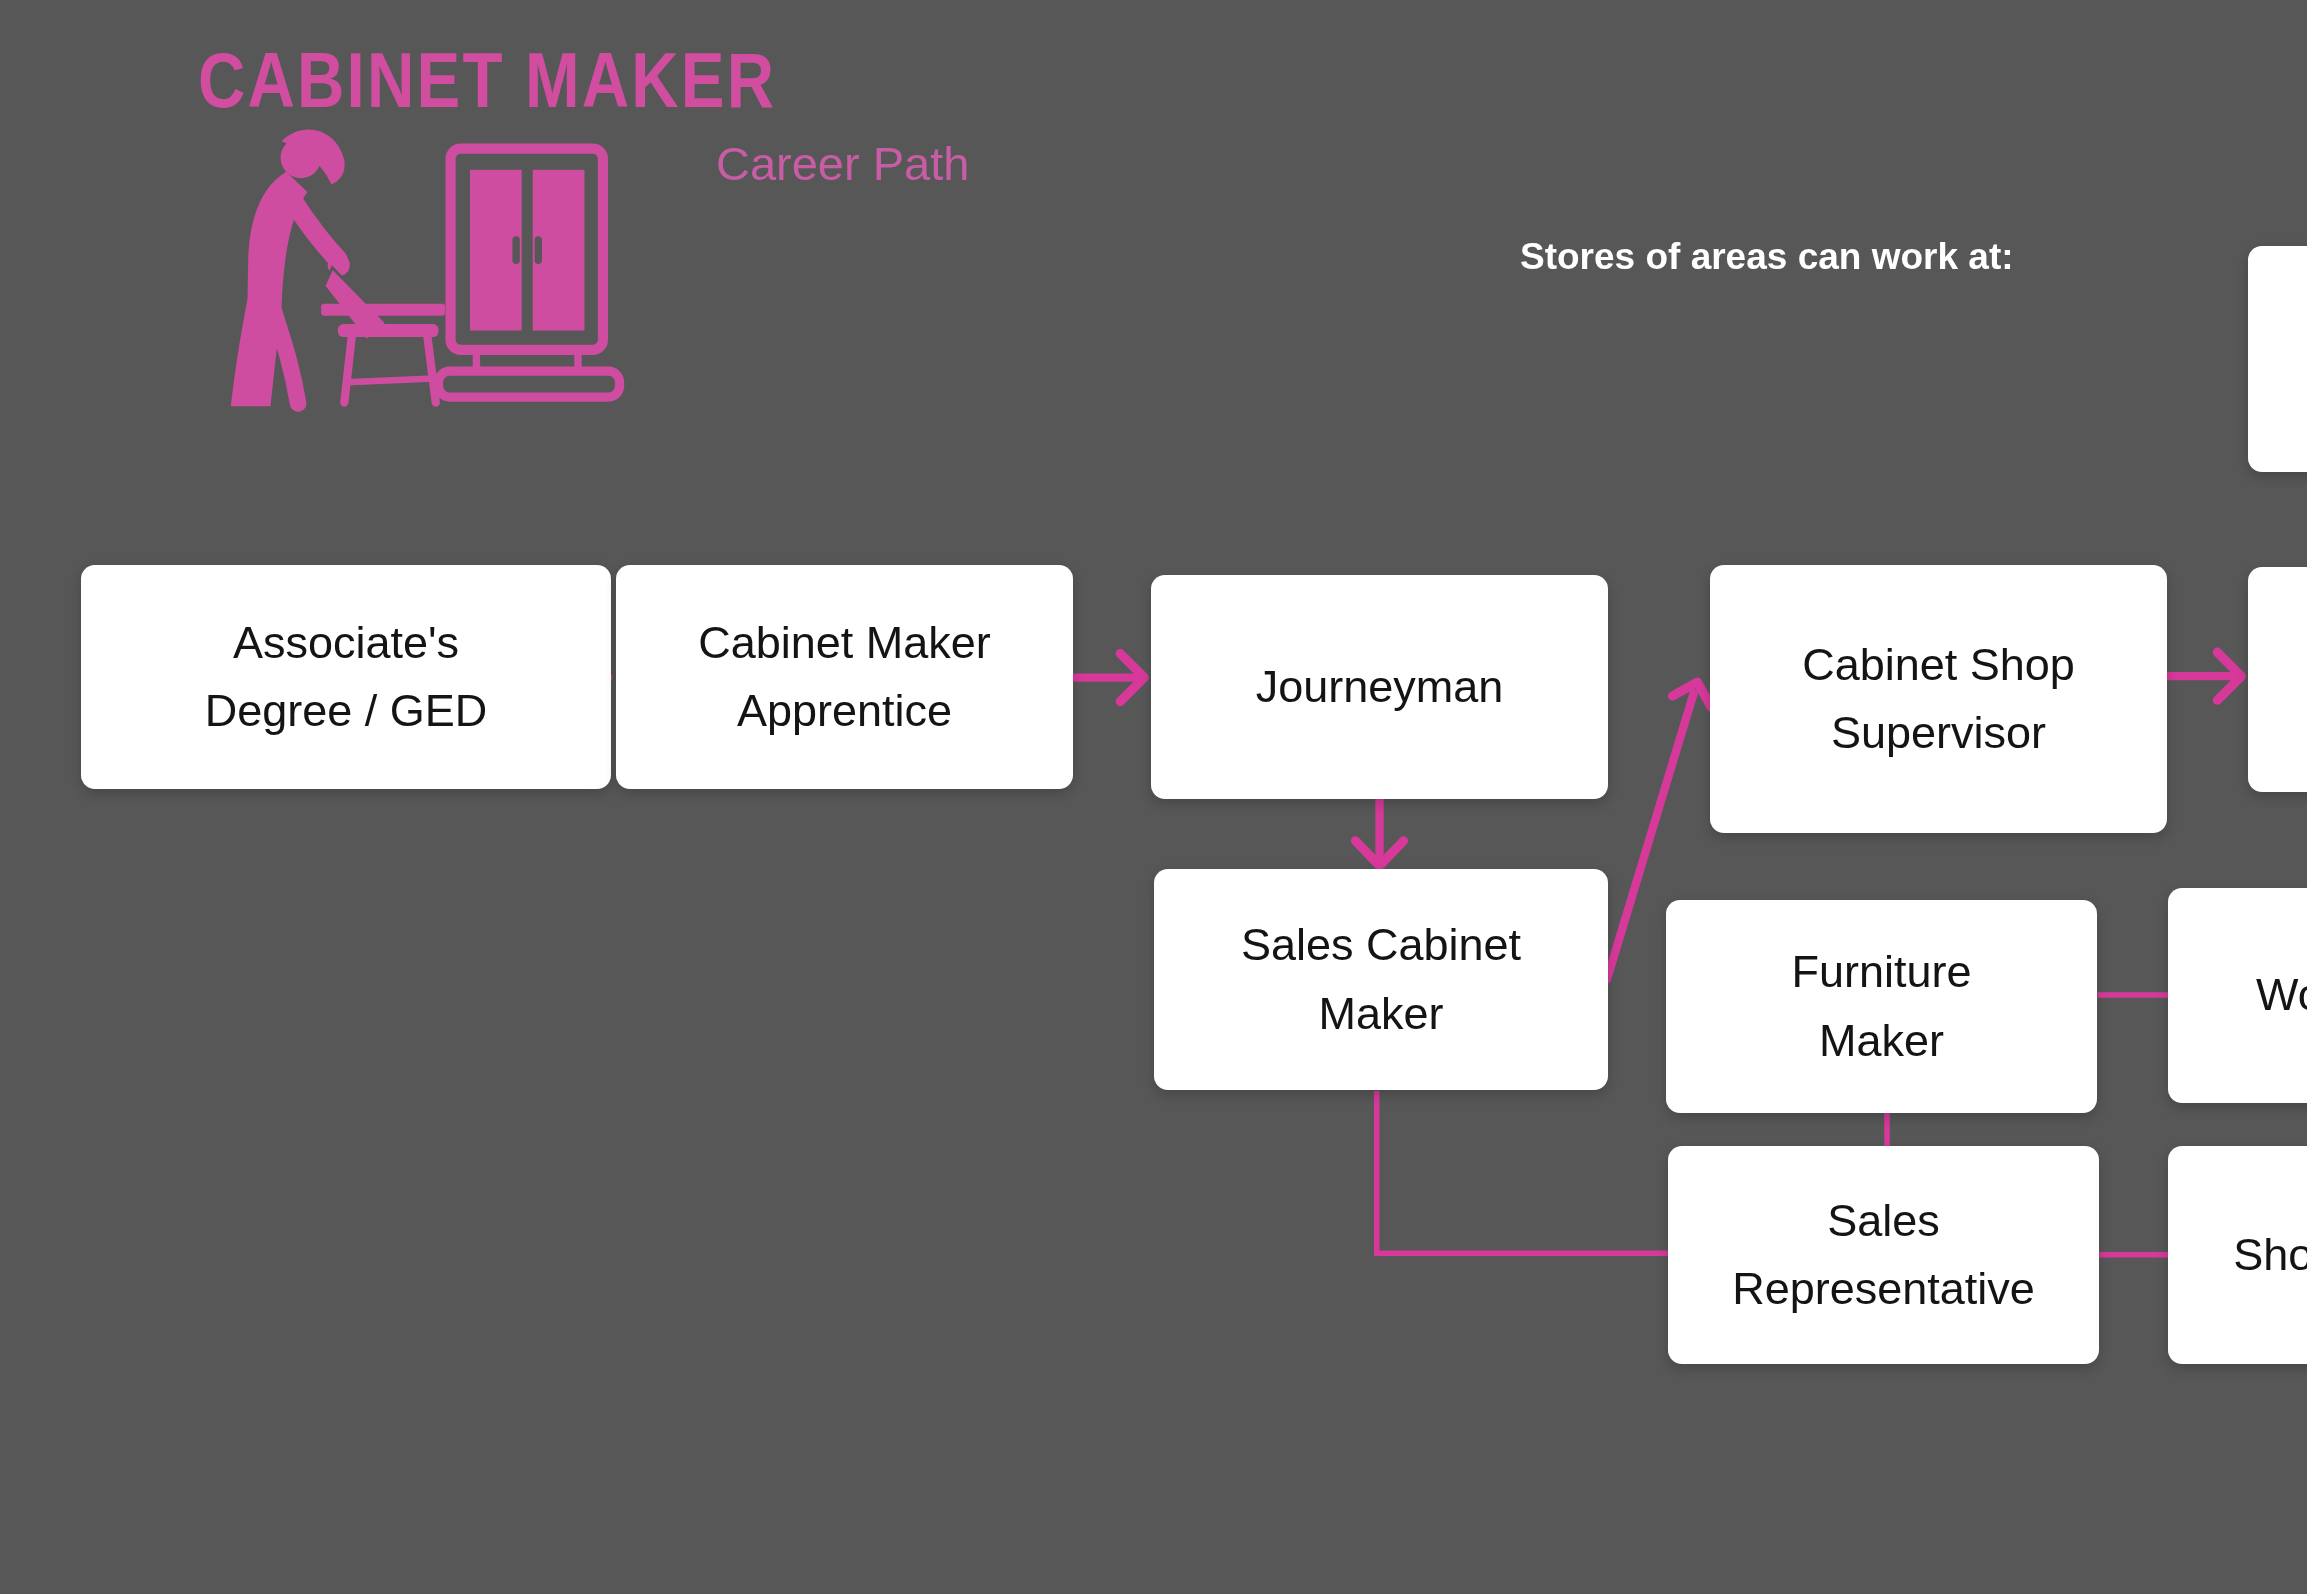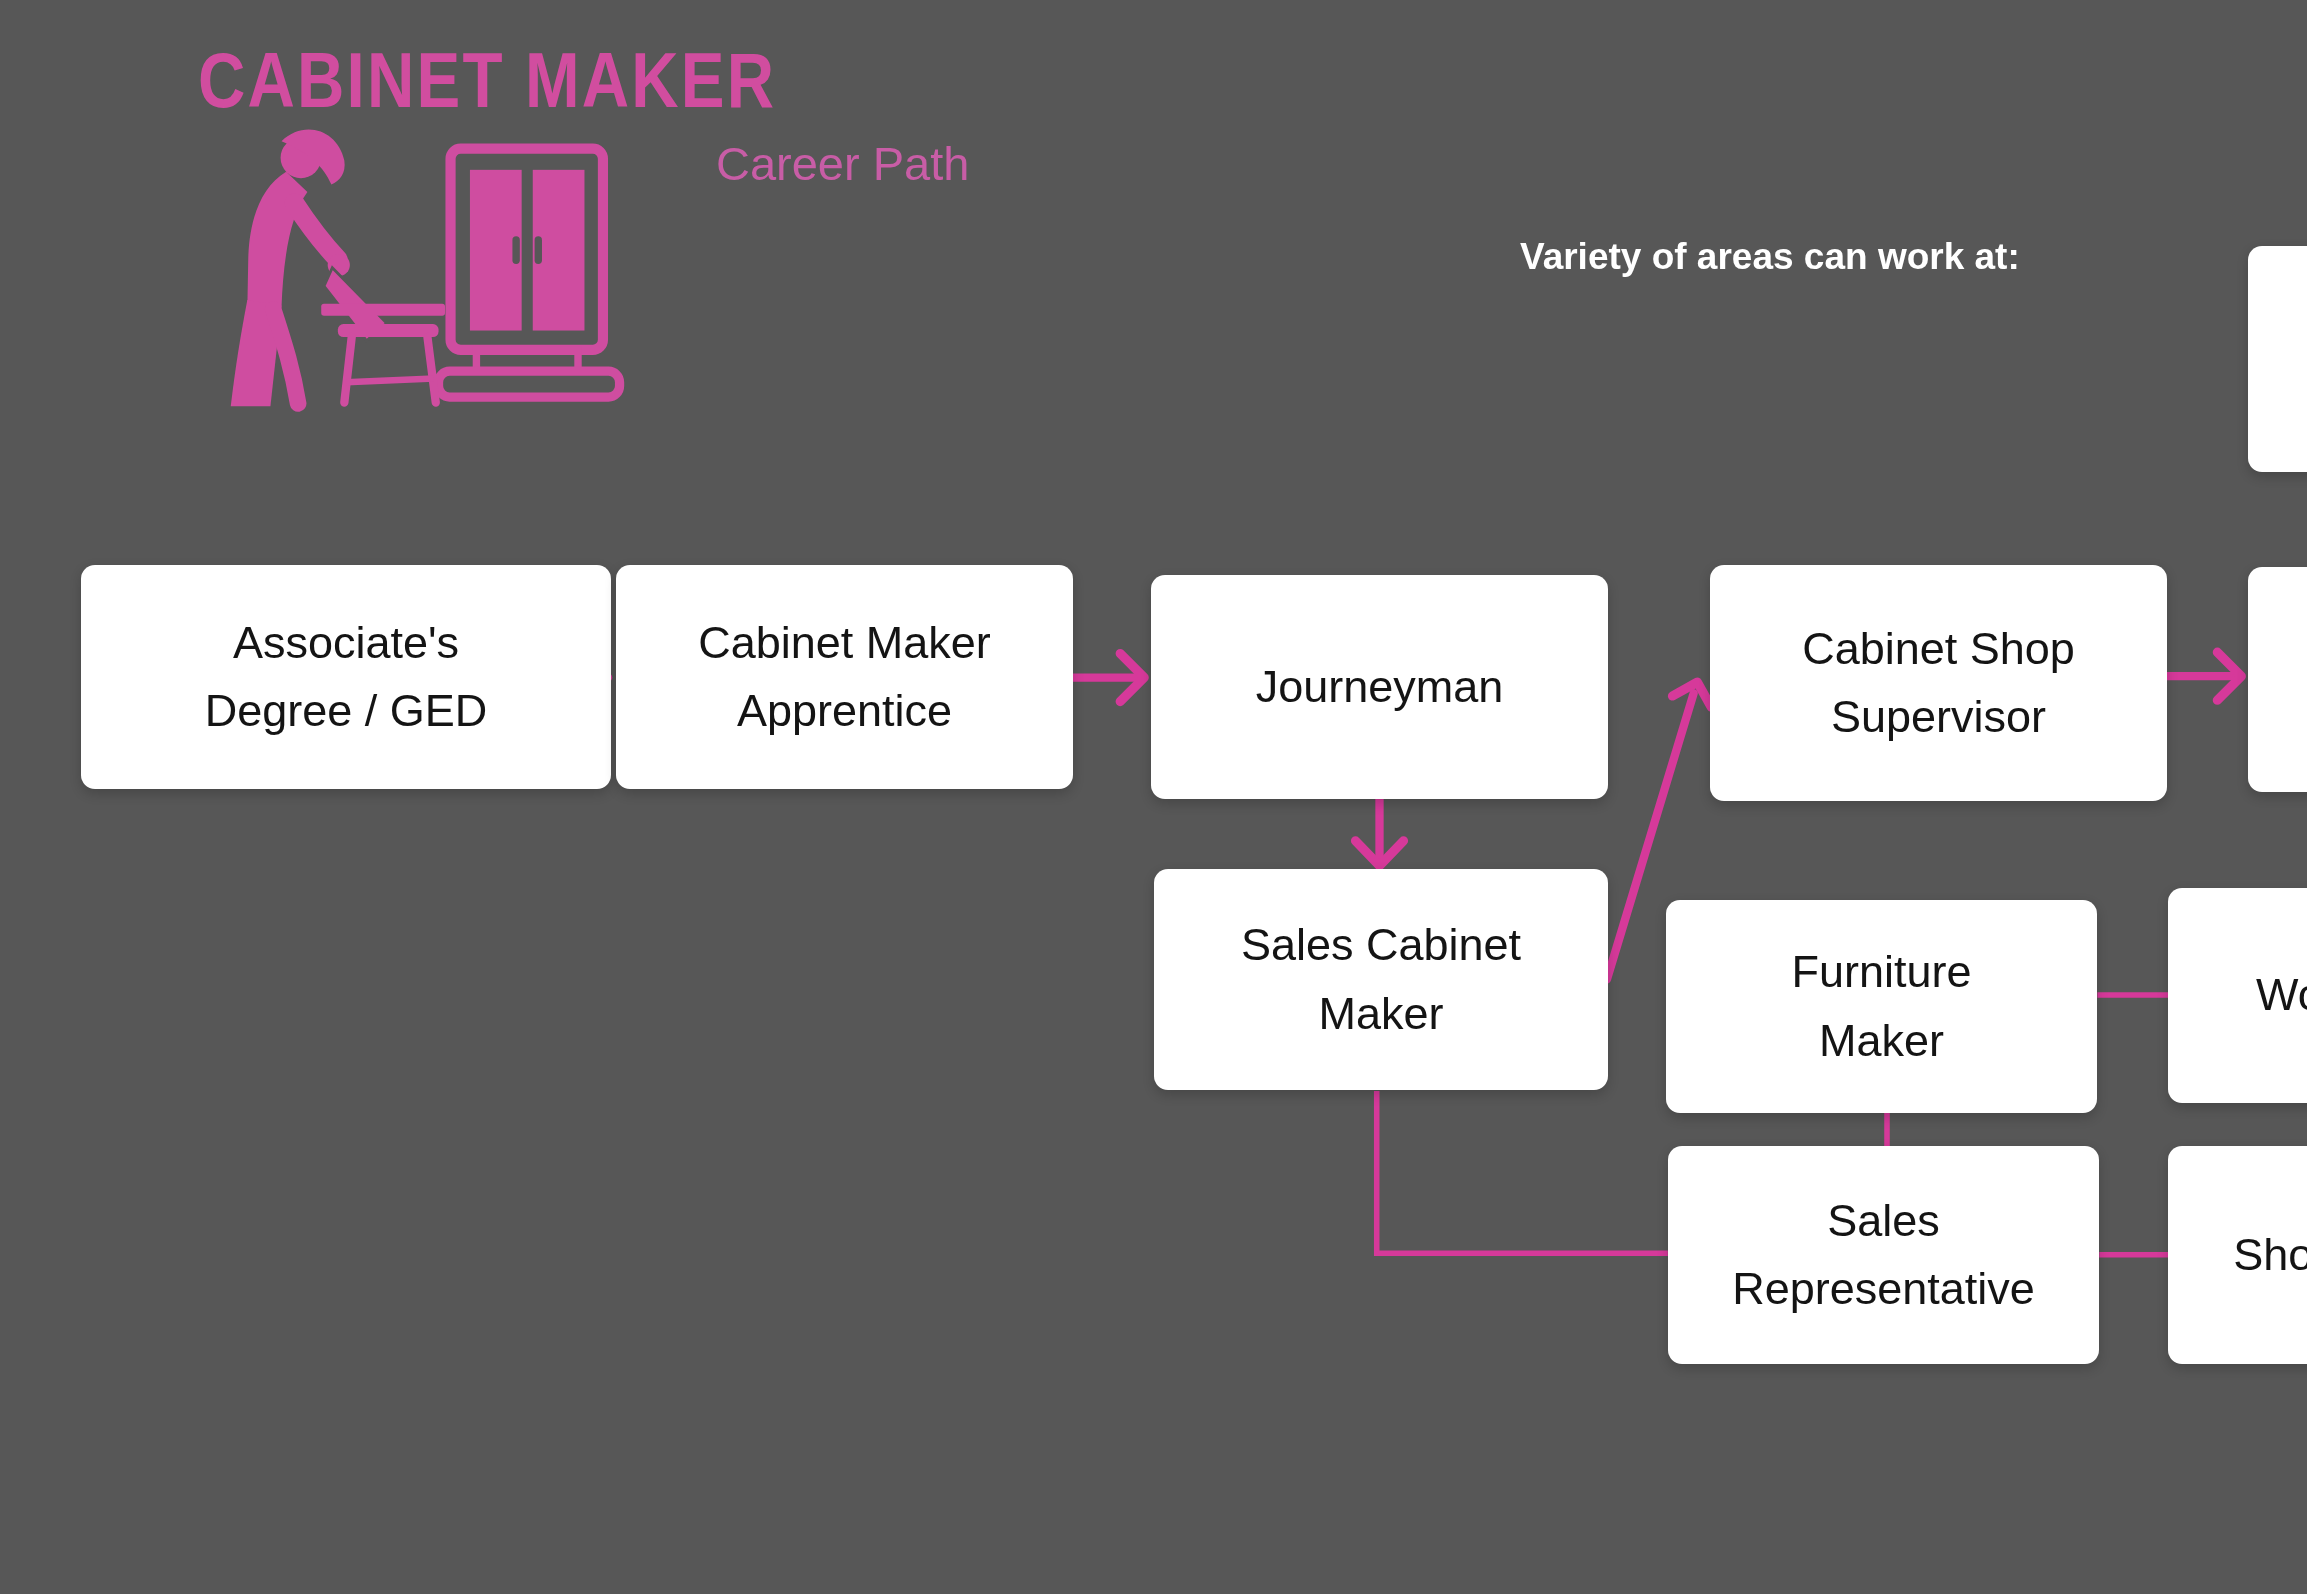--- a/index.html
+++ b/index.html
@@ -63,21 +63,21 @@
       <rect x="318" y="472" width="218" height="28" rx="12"></rect>
       <path d="M348 500 L 332 642" fill="none" stroke="#cf4da0" stroke-width="18" stroke-linecap="round"></path>
       <path d="M512 500 L 530 642" fill="none" stroke="#cf4da0" stroke-width="18" stroke-linecap="round"></path>
       <path d="M336 598 L 526 590" fill="none" stroke="#cf4da0" stroke-width="14"></path>
       <path d="M122 420 L 196 432 L 172 650 L 86 650 C 96 566, 108 492, 122 420 Z"></path>
       <path d="M178 440 C 204 520, 220 572, 232 644" fill="none" stroke="#cf4da0" stroke-width="36" stroke-linecap="round"></path>
     </g>
   </svg>
 
   <div class="workareas">
-    <div class="wa-head">Variety of areas can work at:</div>
+    <div class="wa-head">Stores of areas can work at:</div>
   </div>
 
   <svg class="edges" viewBox="0 0 6912 3456">
 
     <path class="shaft" d="M1166 1468 L1300 1468"></path>
     <path class="head" d="M1265 1416 L1317 1468 L1265 1520"></path>
 
     <path class="shaft" d="M2323 1468 L2463 1468"></path>
     <path class="head" d="M2428 1416 L2480 1468 L2428 1520"></path>
 
@@ -102,21 +102,21 @@
     <path class="line" d="M5626 2156 L5760 2156"></path>
     <path class="line" d="M4550 2719 L4704 2719"></path>
     <path class="line" d="M5626 2719 L5760 2719"></path>
   </svg>
 
   <div class="node" style="left:81px;top:565px;width:530px;height:224px;">Associate's
 Degree / GED</div>
   <div class="node" style="left:616px;top:565px;width:457px;height:224px;">Cabinet Maker
 Apprentice</div>
   <div class="node" style="left:1151px;top:575px;width:457px;height:224px;">Journeyman</div>
-  <div class="node" style="left:1710px;top:565px;width:457px;height:236px;">Cabinet Shop
+  <div class="node" style="left:1710px;top:565px;width:457px;height:268px;">Cabinet Shop
 Supervisor</div>
   <div class="node" style="left:2248px;top:567px;width:458px;height:225px;">Cabinet
 Designer</div>
   <div class="node" style="left:2248px;top:246px;width:458px;height:226px;">Cabinet Maker
 Contractor</div>
   <div class="node" style="left:1154px;top:869px;width:454px;height:221px;">Sales Cabinet
 Maker</div>
   <div class="node" style="left:1666px;top:900px;width:431px;height:213px;">Furniture
 Maker</div>
   <div class="node" style="left:2168px;top:888px;width:428px;height:215px;">Woodworker</div>

